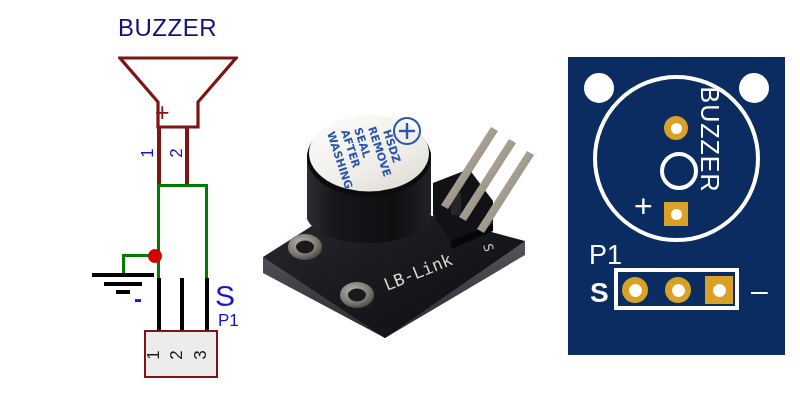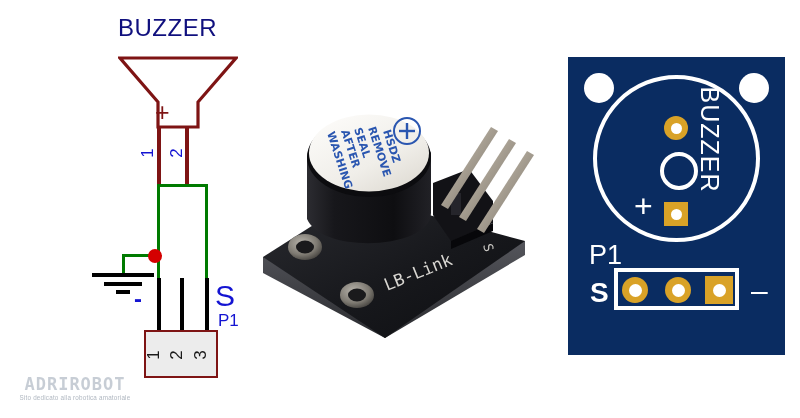--- a/index.html
+++ b/index.html
@@ -1,18 +1,18 @@
 <!DOCTYPE html>
 <html><head>
 <meta charset="utf-8">
 <style>
   html,body{margin:0;padding:0;background:#ffffff;}
   body{width:800px;height:418px;overflow:hidden;
        font-family:"Liberation Sans","DejaVu Sans",sans-serif;}
-  #stage{position:relative;width:784px;height:418px;background:#ffffff;text-align:center;}
+  #stage{position:relative;width:784px;height:418px;background:#ffffff;}
   .rot90{transform:rotate(-90deg);transform-origin:50% 50%;}
 
   
   #schematic{position:absolute;left:0;top:0;width:270px;height:418px;}
   .sch-title{position:absolute;left:118px;top:14px;font-size:24px;color:#10107e;
              letter-spacing:.5px;white-space:nowrap;}
 
   .horn{position:absolute;left:118px;top:55px;width:120px;height:70px;}
   .horn svg{display:block;}
 
@@ -113,24 +113,20 @@
     <div class="minus-sch">-</div>
     <div class="s-sch">S</div>
     <div class="p1-sch">P1</div>
 
     <div class="conn-box"></div>
     <div class="conn-num rot90" style="left:149px;top:345px;">1</div>
     <div class="conn-num rot90" style="left:172px;top:345px;">2</div>
     <div class="conn-num rot90" style="left:196px;top:345px;">3</div>
   </div>
 
-  <div id="logo">
-    <div class="logo-main">ADRIROBOT</div>
-    <div class="logo-sub">Sito dedicato alla robotica amatoriale</div>
-  </div>
 
   <div id="photo">
     <svg width="280" height="270" viewBox="0 0 280 270">
       <defs>
         <linearGradient id="pcbTop" x1="0" y1="0" x2="1" y2="1">
           <stop offset="0%" stop-color="#2a2b30"></stop>
           <stop offset="55%" stop-color="#17181c"></stop>
           <stop offset="100%" stop-color="#0d0e11"></stop>
         </linearGradient>
         <linearGradient id="pcbEdge" x1="0" y1="0" x2="0" y2="1">

